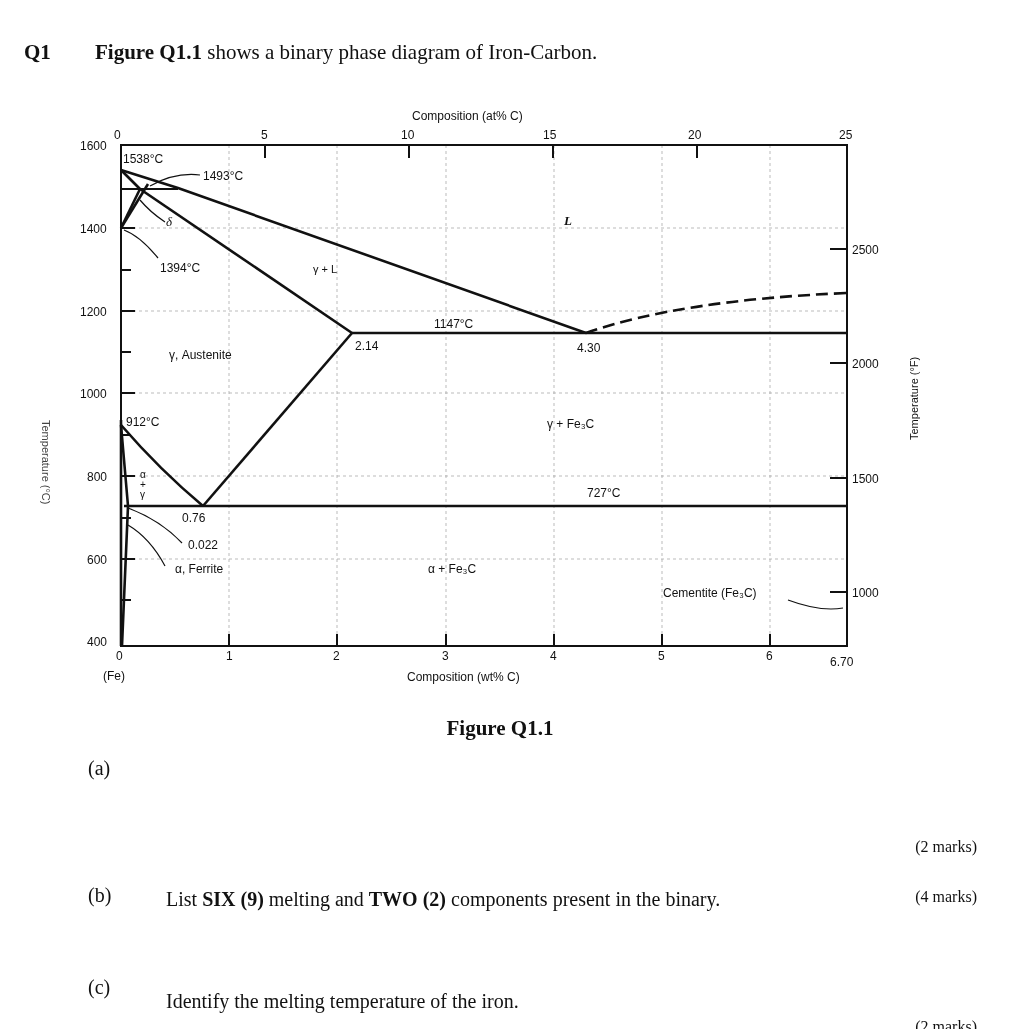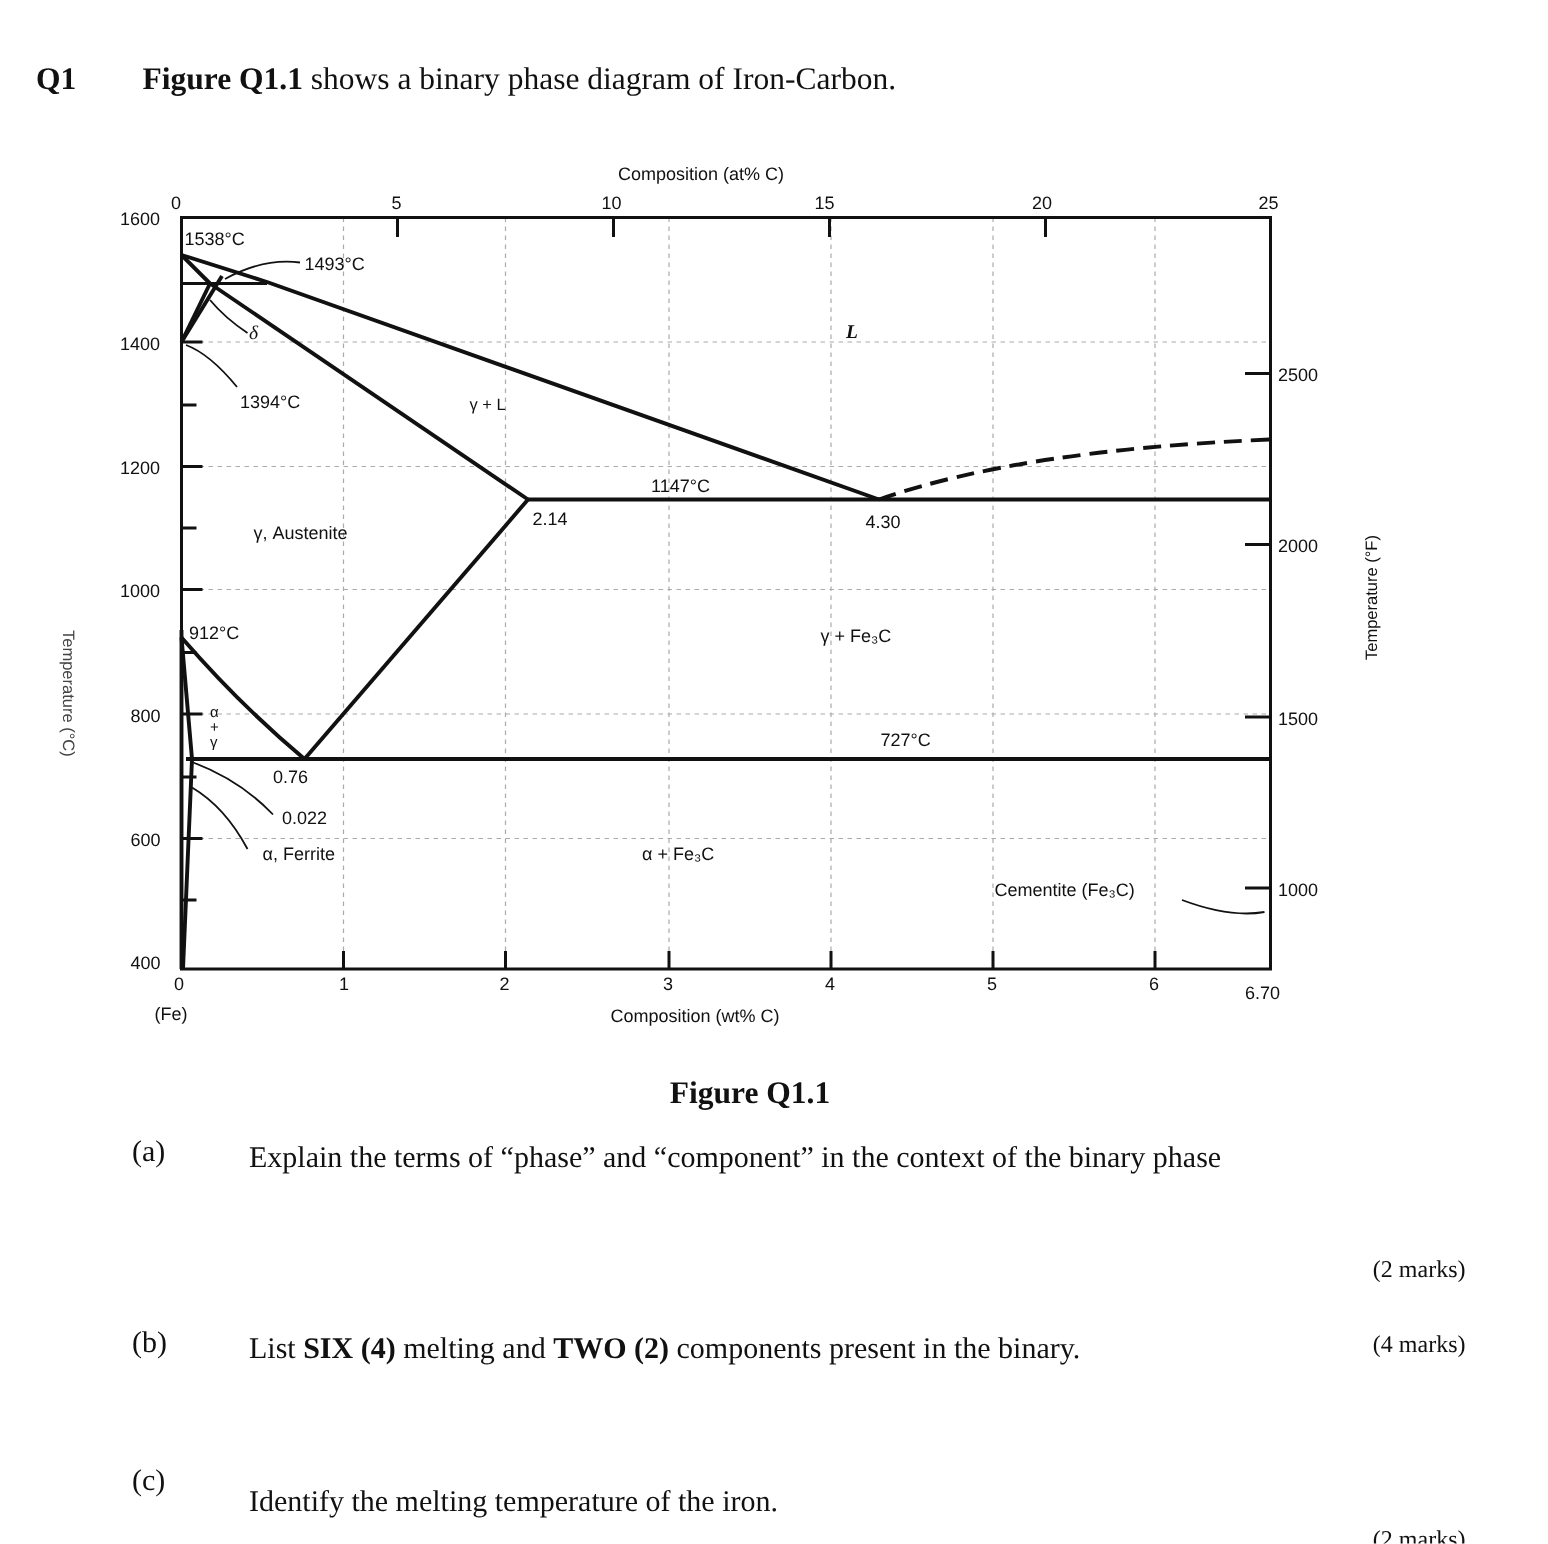--- a/index.html
+++ b/index.html
@@ -148,23 +148,22 @@
     <text x="547" y="428">γ + Fe₃C</text>
     <text x="428" y="573">α + Fe₃C</text>
     <text x="663" y="597">Cementite (Fe₃C)</text>
   </g>
 </svg>
 
 <div class="abs caption">Figure Q1.1</div>
 
 <div class="abs plabel" style="top:757px;">(a)</div>
 <div class="abs ptext" style="top:757px;">
-  <div>Explain the terms of “phase” and “component” in the context of the binary phase</div>
 </div>
 <div class="abs marks" style="top:838px;">(2 marks)</div>
 
 <div class="abs plabel" style="top:884px;">(b)</div>
-<div class="abs ptext" style="top:884px;"><span>List </span><b>SIX (4)</b><span> melting and </span><b>TWO (2)</b><span> components present in the binary.</span></div>
+<div class="abs ptext" style="top:884px;"><span>List </span><b>SIX (9)</b><span> melting and </span><b>TWO (2)</b><span> components present in the binary.</span></div>
 <div class="abs marks" style="top:888px;">(4 marks)</div>
 
 <div class="abs plabel" style="top:976px;">(c)</div>
 <div class="abs ptext" style="top:976px;margin-top:10px;">Identify the melting temperature of the iron.</div>
 <div class="abs marks" style="top:1018px;">(2 marks)</div>
 
 </body></html>

